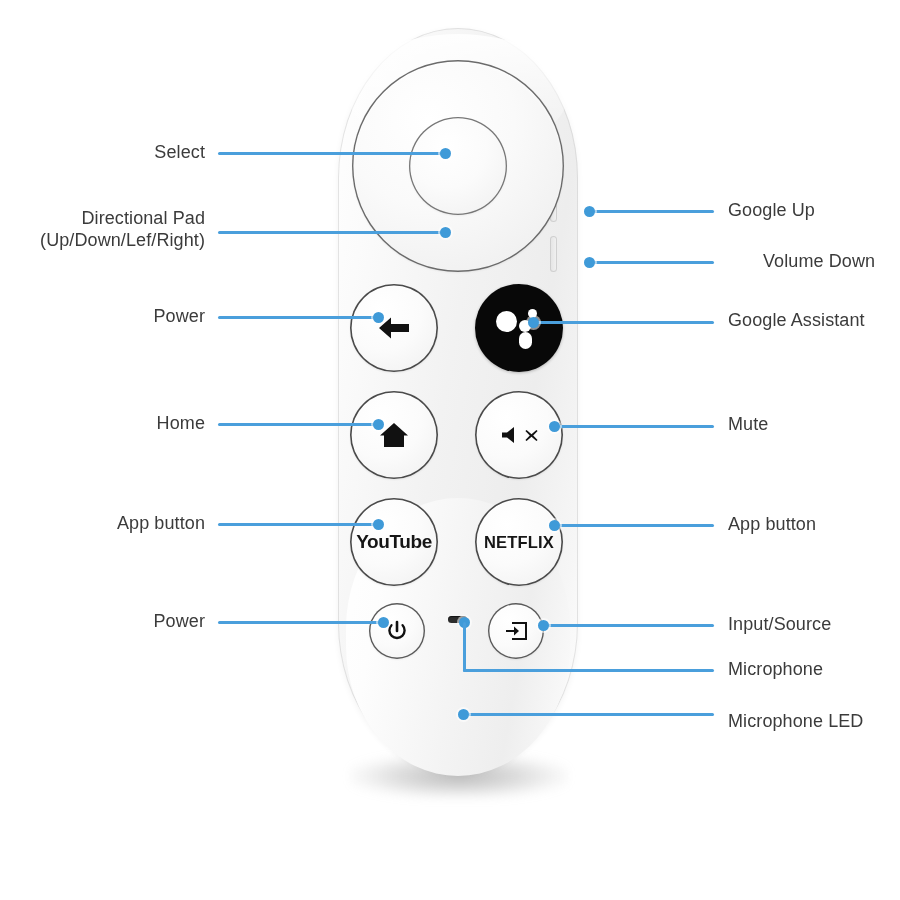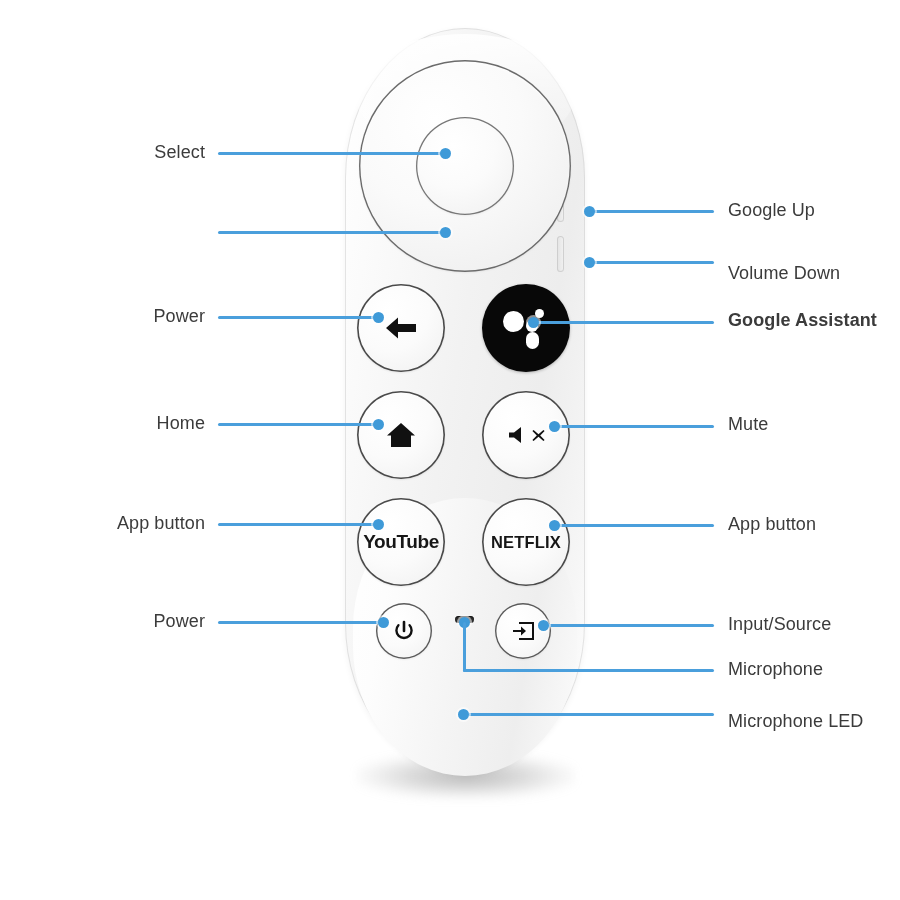--- a/index.html
+++ b/index.html
@@ -46,21 +46,21 @@
     letter-spacing: 0.1px;
     white-space: pre;
     line-height: 1.22;
   }
   .label.right { text-align: left; }
   .label.left  { text-align: right; }
 
   
   #remote-wrap {
     position: absolute;
-    left: 345px;
+    left: 338px;
     top: 28px;
     width: 215px;
     height: 765px;
   }
   #shadow-ground {
     position: absolute;
     left: 12px;
     top: 725px;
     width: 218px;
     height: 46px;
@@ -305,20 +305,21 @@
       </svg>
     </div>
   </div>
 
   <div class="leader" style="left:218px; top:152px; width:227px;"></div>
   <div class="dot" style="left:440px; top:148px;"></div>
   <div class="label left" style="left:40px; top:142px; width:165px;">Select</div>
 
   <div class="leader" style="left:218px; top:231px; width:227px;"></div>
   <div class="dot" style="left:440px; top:227px;"></div>
+  <div class="label left" style="left:0px; top:208px; width:205px;"><span>Directional Pad</span><br><span>(Up/Down/Lef/Right)</span></div>
 
   <div class="leader" style="left:218px; top:316px; width:160px;"></div>
   <div class="dot" style="left:373px; top:312px;"></div>
   <div class="label left" style="left:40px; top:306px; width:165px;">Power</div>
 
   <div class="leader" style="left:218px; top:423px; width:160px;"></div>
   <div class="dot" style="left:373px; top:419px;"></div>
   <div class="label left" style="left:40px; top:413px; width:165px;">Home</div>
 
   <div class="leader" style="left:218px; top:523px; width:160px;"></div>
@@ -328,25 +329,25 @@
   <div class="leader" style="left:218px; top:621px; width:165px;"></div>
   <div class="dot" style="left:378px; top:617px;"></div>
   <div class="label left" style="left:40px; top:611px; width:165px;">Power</div>
 
   <div class="leader" style="left:589px; top:210px; width:125px;"></div>
   <div class="dot" style="left:584px; top:206px;"></div>
   <div class="label right" style="left:728px; top:200px;">Google Up</div>
 
   <div class="leader" style="left:589px; top:261px; width:125px;"></div>
   <div class="dot" style="left:584px; top:257px;"></div>
-  <div class="label right" style="left:728px; top:251px;margin-top:12px;">Volume Down</div>
+  <div class="label right" style="left:763px; top:251px;">Volume Down</div>
 
   <div class="leader" style="left:533px; top:321px; width:181px;"></div>
   <div class="dot" style="left:528px; top:317px;"></div>
-  <div class="label right" style="left:728px; top:310px;font-weight:bold;">Google Assistant</div>
+  <div class="label right" style="left:728px; top:310px;">Google Assistant</div>
 
   <div class="leader" style="left:554px; top:425px; width:160px;"></div>
   <div class="dot" style="left:549px; top:421px;"></div>
   <div class="label right" style="left:728px; top:414px;">Mute</div>
 
   <div class="leader" style="left:554px; top:524px; width:160px;"></div>
   <div class="dot" style="left:549px; top:520px;"></div>
   <div class="label right" style="left:728px; top:514px;">App button</div>
 
   <div class="leader" style="left:543px; top:624px; width:171px;"></div>

